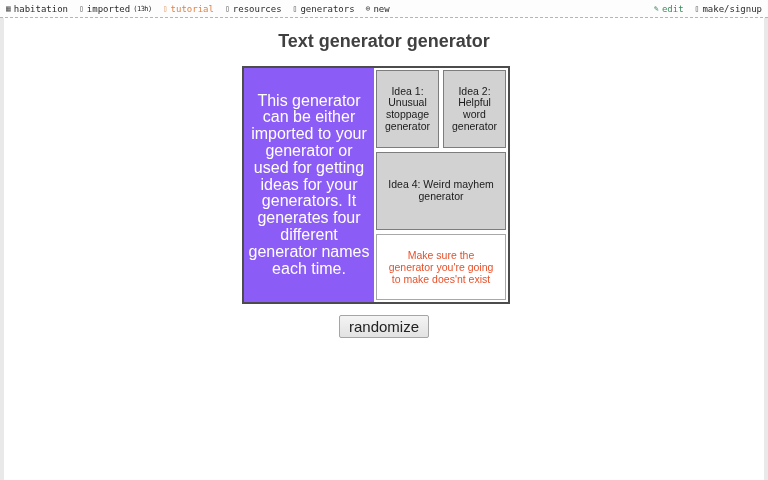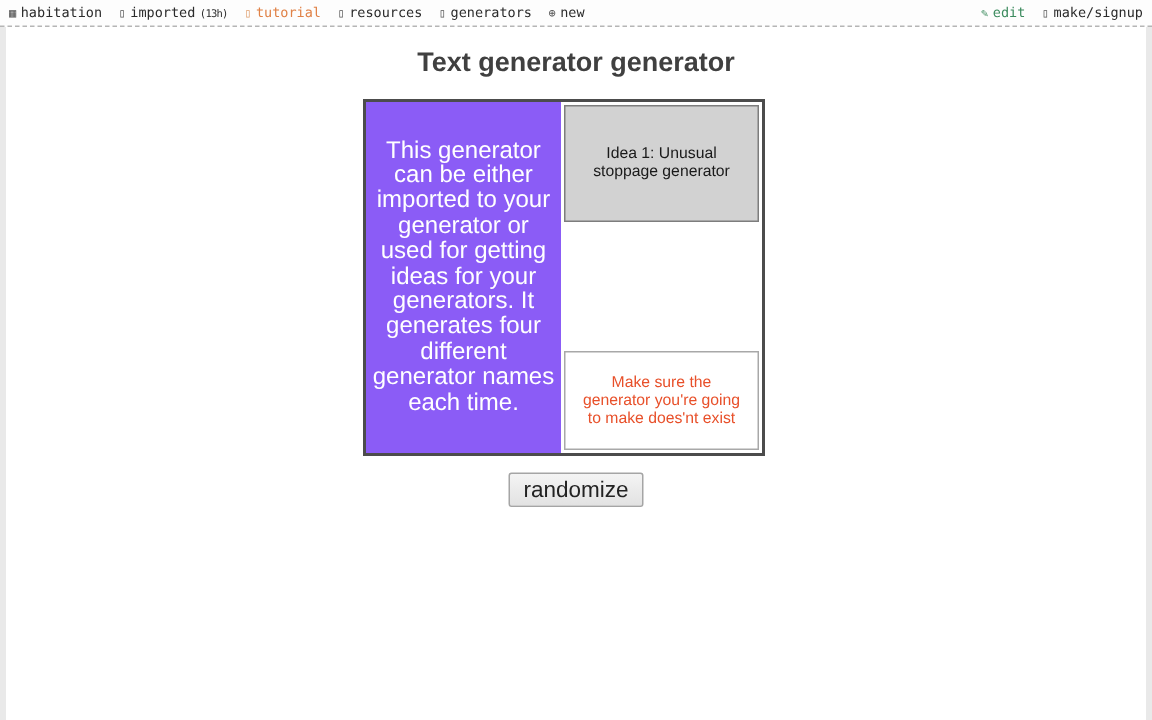--- a/index.html
+++ b/index.html
@@ -88,22 +88,24 @@
 
   <h1 class="page-title">Text generator generator</h1>
 
   <div class="gen-table">
     <div class="desc-panel">
       <span>This generator can be either imported to your generator or used for getting ideas for your generators. It generates four different generator names each time.</span>
     </div>
     <div class="right-col">
       <div class="idea-row">
         <div class="idea-cell">Idea 1: Unusual stoppage generator</div>
+        <div class="idea-cell">Idea 2: Helpful word generator</div>
       </div>
       <div class="idea-row">
+        <div class="idea-cell">Idea 4: Weird mayhem generator</div>
       </div>
       <div class="note-cell" id="note-cell" style="color: rgb(232, 80, 42);">Make sure the generator you're going to make does'nt exist</div>
     </div>
   </div>
 
   <div class="btn-row">
     <button class="randomize-btn">randomize</button>
   </div>
 
 </div>

